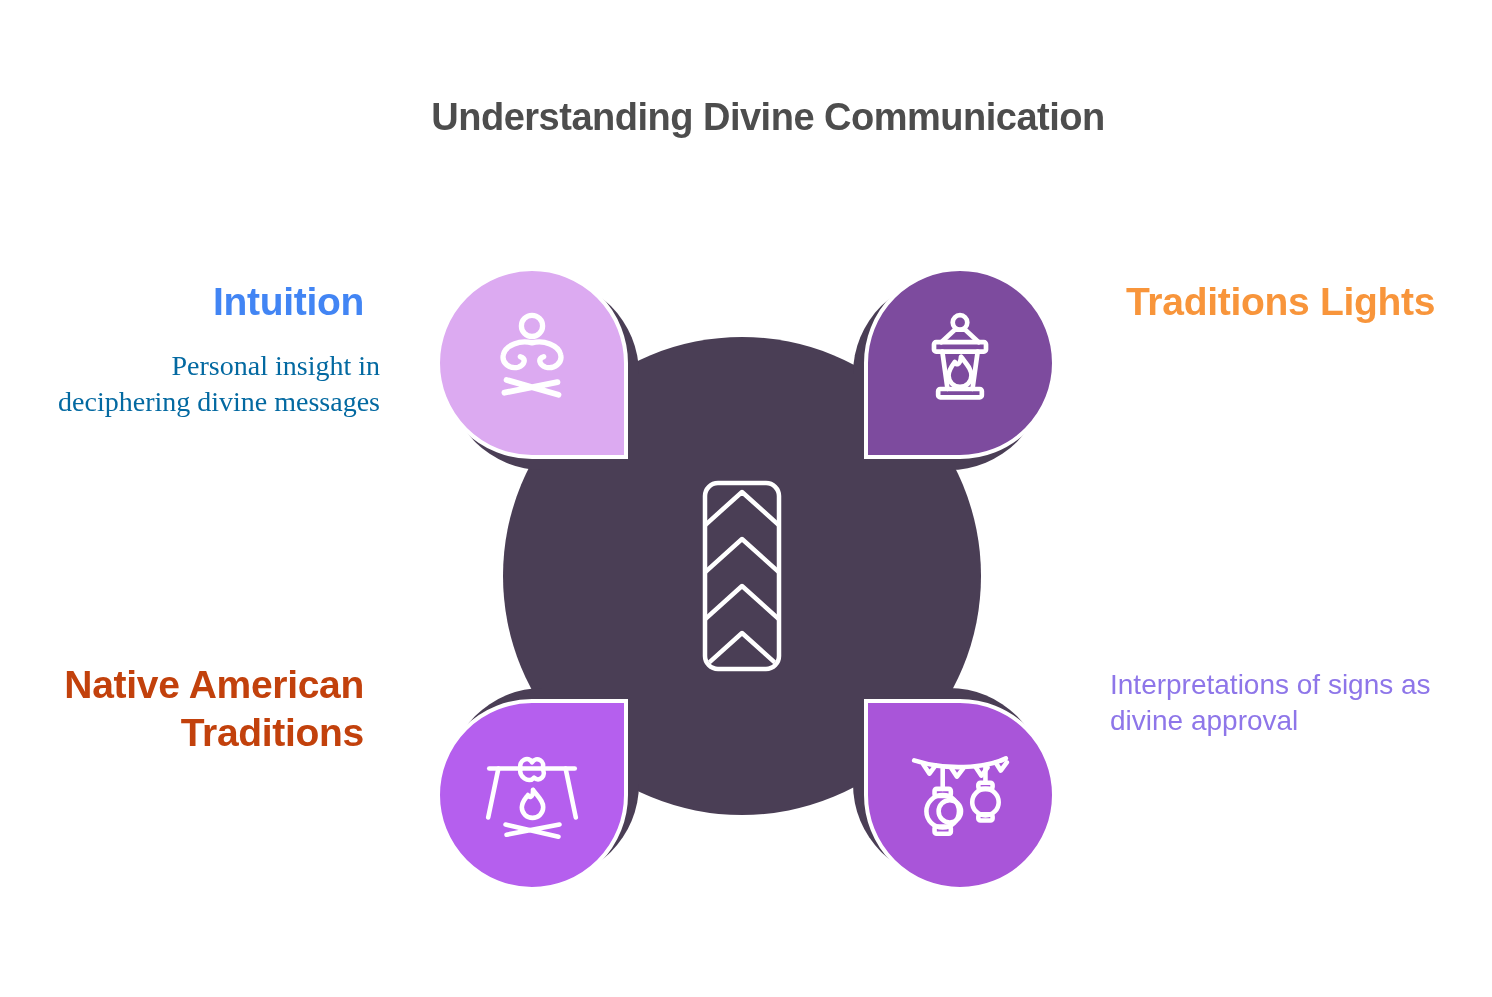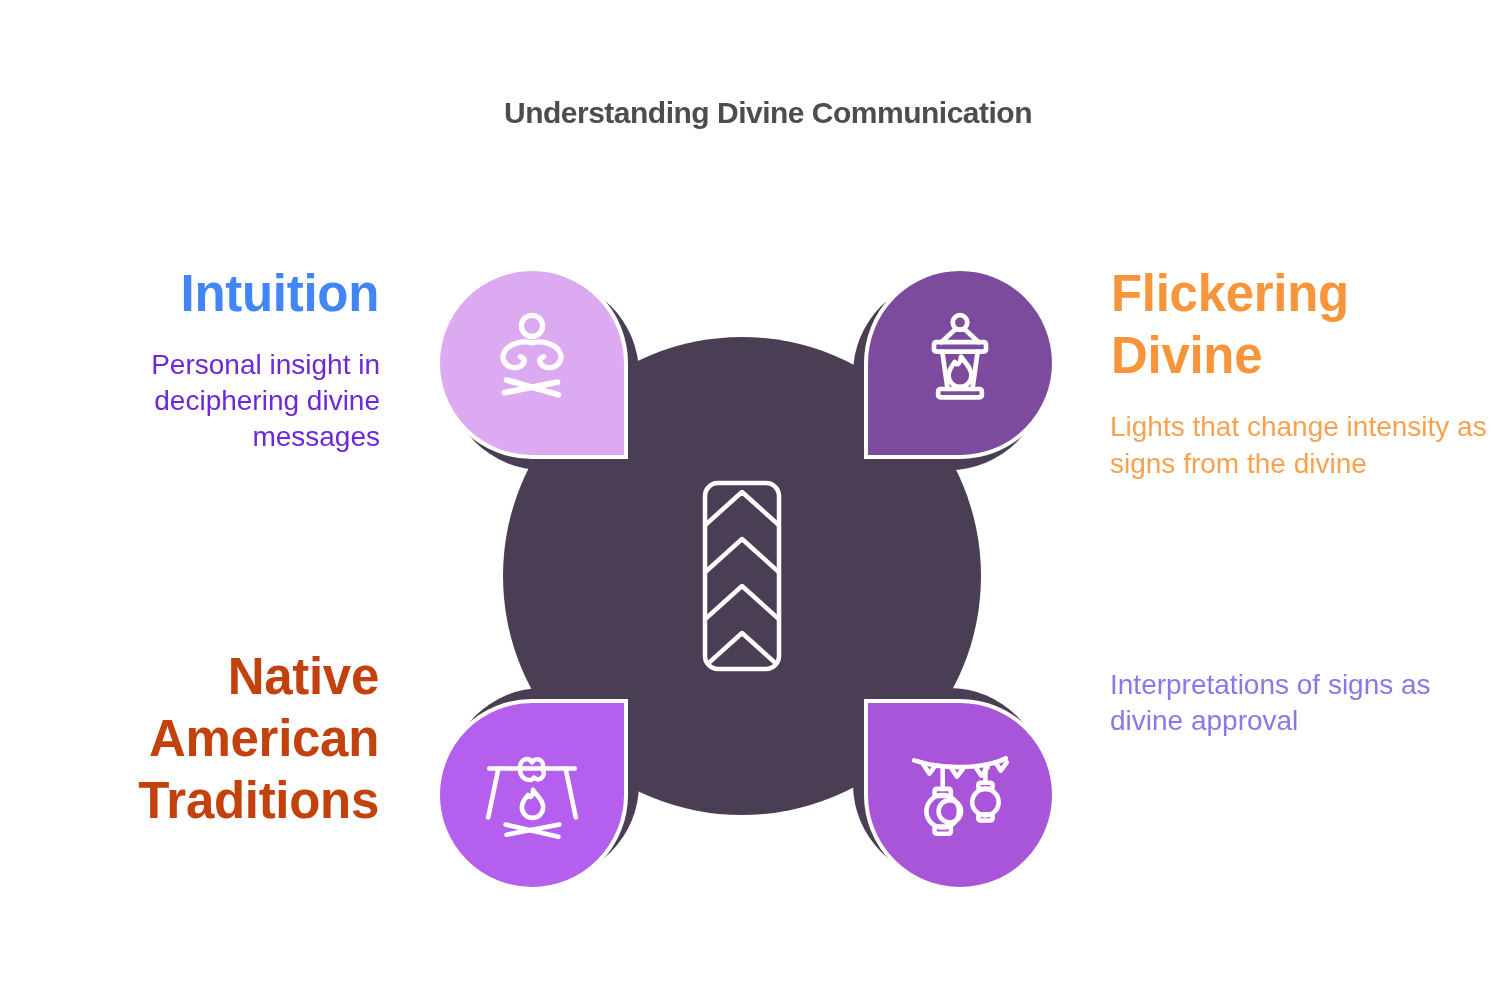--- a/index.html
+++ b/index.html
@@ -2,21 +2,21 @@
 <html><head>
 <meta charset="utf-8">
 <style>
   html,body{margin:0;padding:0;background:#ffffff;}
   .canvas{
     position:relative;width:1492px;height:997px;background:#ffffff;overflow:hidden;
     font-family:"Liberation Sans","DejaVu Sans",sans-serif;
   }
   .title{
     position:absolute;top:96px;left:768px;transform:translateX(-50%);
-    font-size:30px;font-weight:700;letter-spacing:-0.5px;white-space:nowrap;color:#4d4d4d;text-align:center;
+    font-size:38px;font-weight:700;letter-spacing:-0.5px;white-space:nowrap;color:#4d4d4d;text-align:center;
   }
   .center-circle{
     position:absolute;left:503px;top:337px;width:478px;height:478px;border-radius:50%;
     background:#4a3e55;
   }
   .center-icon{
     position:absolute;left:702px;top:480px;width:80px;height:192px;
   }
   .petal{
     position:absolute;width:192px;height:192px;box-sizing:border-box;
@@ -26,21 +26,21 @@
   .petal-tr{left:864px;top:267px;border-radius:50% 50% 50% 0;box-shadow:-11px 11px 0 0 #4a3e55;}
   .petal-bl{left:436px;top:699px;border-radius:50% 0 50% 50%;box-shadow:11px -11px 0 0 #4a3e55;}
   .petal-br{left:864px;top:699px;border-radius:0 50% 50% 50%;box-shadow:-11px -11px 0 0 #4a3e55;}
   .petal svg{display:block;}
   .textblock{position:absolute;}
   .tb-tl{left:40px;top:262px;width:340px;text-align:right;}
   .tb-tr{left:1110px;top:262px;width:380px;text-align:left;}
   .tb-bl{left:40px;top:645px;width:340px;text-align:right;}
   .tb-br{left:1110px;top:645px;width:380px;text-align:left;}
   .textblock h2{
-    margin:1px;font-size:51px;font-weight:700;line-height:1.22;letter-spacing:-0.3px;
+    margin:16px;font-size:39px;font-weight:700;line-height:1.22;letter-spacing:-0.3px;
   }
   .textblock p{
     margin:22px 0 0 0;font-size:28px;font-weight:400;line-height:1.29;
   }
   .stroke-ic{fill:none;stroke:#ffffff;stroke-linecap:round;stroke-linejoin:round;}
 </style>
 </head>
 <body>
 
 <div class="canvas">
@@ -100,26 +100,25 @@
       <circle class="stroke-ic" cx="45" cy="66" r="11" stroke-width="4.5"></circle>
       <rect class="stroke-ic" x="30" y="81" width="16" height="7" rx="2" stroke-width="4.5"></rect>
       <rect class="stroke-ic" x="73" y="38" width="14" height="6" rx="2" stroke-width="4.5"></rect>
       <circle class="stroke-ic" cx="80" cy="57" r="13" stroke-width="4.5"></circle>
       <rect class="stroke-ic" x="73" y="69" width="14" height="6" rx="2" stroke-width="4.5"></rect>
     </svg>
   </div>
 
   <div class="textblock tb-tl">
     <h2 style="color: rgb(66, 133, 244);">Intuition</h2>
-    <p style="color: #6d28d9;">Personal insight in deciphering divine messages</p>
+    <p style="color: #0369a1; font-family: Liberation Serif, serif;">Personal insight in deciphering divine messages</p>
   </div>
 
   <div class="textblock tb-tr">
-    <h2 style="color: rgb(248, 149, 59);">Flickering Divine</h2>
-    <p style="color: rgb(249, 161, 78);">Lights that change intensity as signs from the divine</p>
+    <h2 style="color: rgb(248, 149, 59);">Traditions Lights</h2>
   </div>
 
   <div class="textblock tb-bl">
     <h2 style="color: #c2410c;">Native American Traditions</h2>
   </div>
 
   <div class="textblock tb-br">
     <p style="color: rgb(142, 118, 233);">Interpretations of signs as divine approval</p>
   </div>
 

